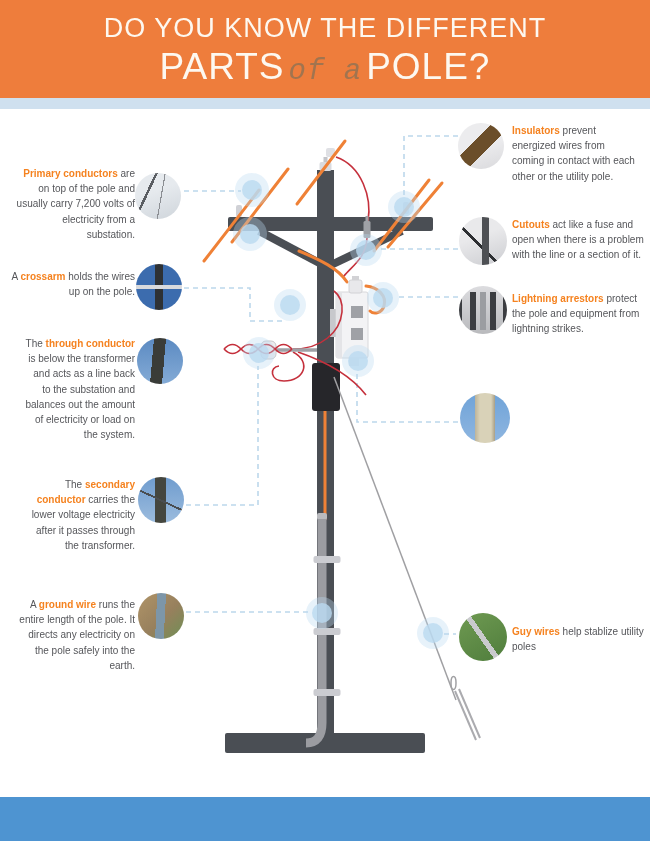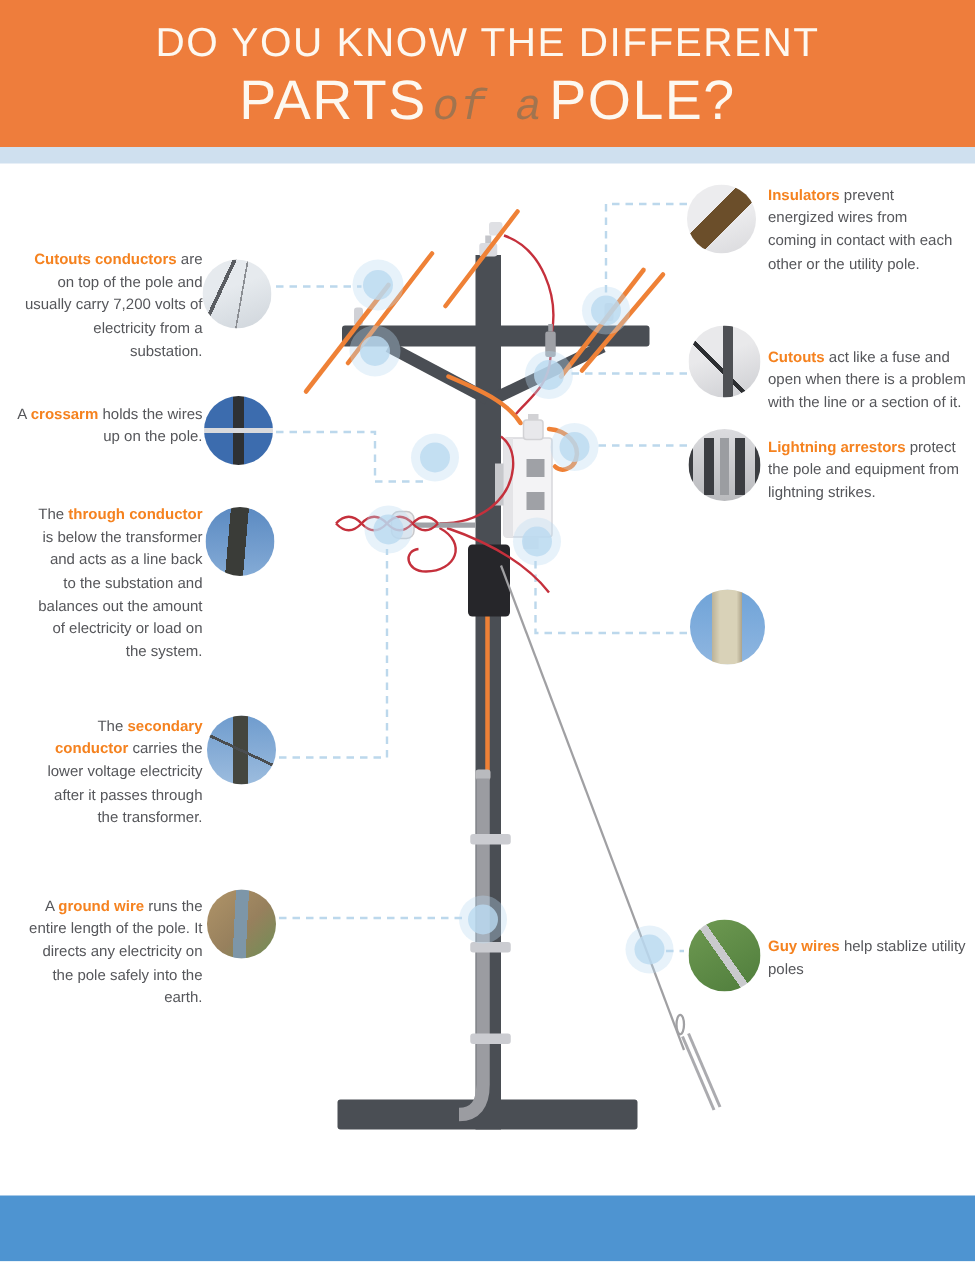--- a/index.html
+++ b/index.html
@@ -200,25 +200,25 @@
   <div class="photo ph-crossarm" style="left:136px;top:264px;width:46px;height:46px"></div>
   <div class="photo ph-neutral" style="left:137px;top:338px;width:46px;height:46px"></div>
   <div class="photo ph-secondary" style="left:138px;top:477px;width:46px;height:46px"></div>
   <div class="photo ph-ground" style="left:138px;top:593px;width:46px;height:46px"></div>
   <div class="photo ph-insulators" style="left:458px;top:123px;width:46px;height:46px"></div>
   <div class="photo ph-cutouts" style="left:459px;top:217px;width:48px;height:48px"></div>
   <div class="photo ph-lightning" style="left:459px;top:286px;width:48px;height:48px"></div>
   <div class="photo ph-transformers" style="left:460px;top:393px;width:50px;height:50px"></div>
   <div class="photo ph-guy" style="left:459px;top:613px;width:48px;height:48px"></div>
 
-  <div class="note ra" style="left:13px;top:166px;width:122px"><span></span><span class="kw">Cutouts conductors</span><span> are on top of the pole and usually carry 7,200 volts of electricity from a substation.</span></div>
+  <div class="note ra" style="left:13px;top:166px;width:122px"><span></span><span class="kw">Primary conductors</span><span> are on top of the pole and usually carry 7,200 volts of electricity from a substation.</span></div>
   <div class="note ra" style="left:8px;top:269px;width:127px"><span>A </span><span class="kw">crossarm</span><span> holds the wires up on the pole.</span></div>
   <div class="note ra" style="left:25px;top:336px;width:110px"><span>The </span><span class="kw">through conductor</span><span> is below the transformer and acts as a line back to the substation and balances out the amount of electricity or load on the system.</span></div>
   <div class="note ra" style="left:23px;top:477px;width:112px"><span>The </span><span class="kw">secondary conductor</span><span> carries the lower voltage electricity after it passes through the transformer.</span></div>
   <div class="note ra" style="left:18px;top:597px;width:117px"><span>A </span><span class="kw">ground wire</span><span> runs the entire length of the pole. It directs any electricity on the pole safely into the earth.</span></div>
 
   <div class="note" style="left:512px;top:123px;width:127px"><span class="kw">Insulators</span><span> prevent energized wires from coming in contact with each other or the utility pole.</span></div>
-  <div class="note" style="left:512px;top:231px;width:132px"><span class="kw">Cutouts</span><span> act like a fuse and open when there is a problem with the line or a section of it.</span></div>
+  <div class="note" style="left:512px;top:217px;width:132px"><span class="kw">Cutouts</span><span> act like a fuse and open when there is a problem with the line or a section of it.</span></div>
   <div class="note" style="left:512px;top:291px;width:132px"><span class="kw">Lightning arrestors</span><span> protect the pole and equipment from lightning strikes.</span></div>
   <div class="note" style="left:512px;top:624px;width:132px"><span class="kw">Guy wires</span><span> help stablize utility poles</span></div>
 
   <div class="footer"></div>
 </div>
 
 </body></html>

